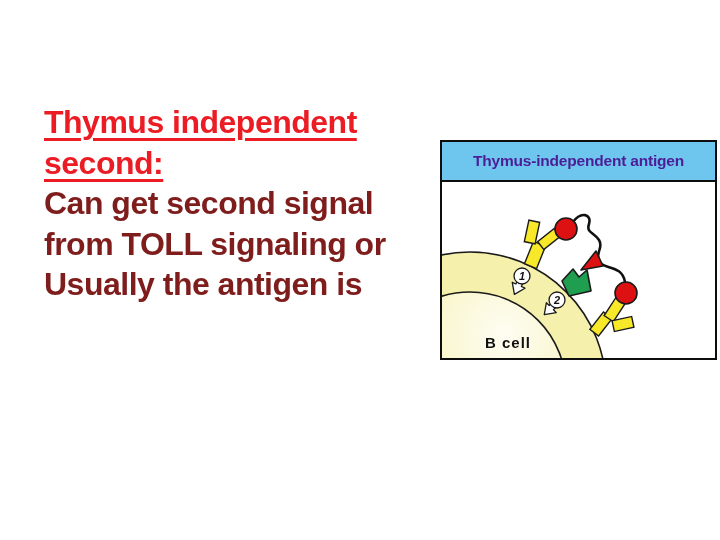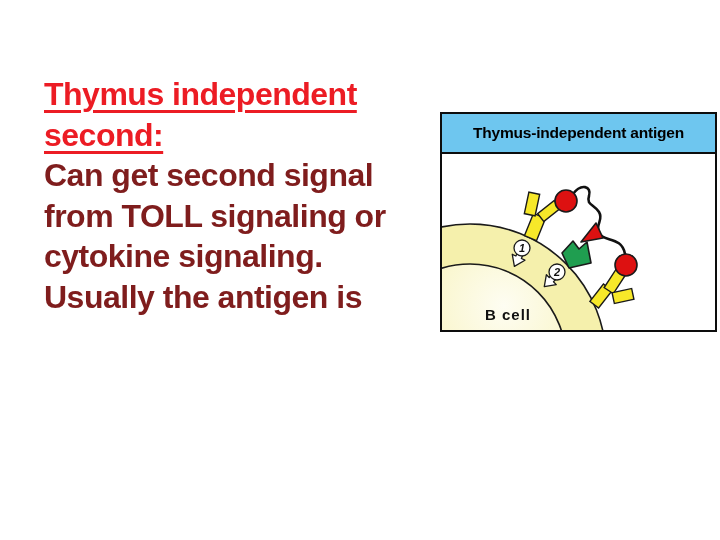--- a/index.html
+++ b/index.html
@@ -1,20 +1,20 @@
 <!DOCTYPE html>
 <html><head>
 <meta charset="utf-8">
 <style>
   html,body{margin:0;padding:0;}
   body{
     width:720px;height:540px;background:#ffffff;overflow:hidden;
     font-family:"Liberation Sans",sans-serif;position:relative;
   }
-  .slide{position:absolute;inset:0;background:#ffffff;}
+  .slide{position:absolute;inset:0;background:#ffffff;margin-top:28px;}
 
   
   .text-block{
     position:absolute;left:44px;top:74px;width:402px;
     font-weight:bold;font-size:32px;line-height:40.5px;letter-spacing:-0.5px;
   }
   .heading-line{
     color:#EC1C24;
     text-decoration:underline;
     text-decoration-thickness:3px;
@@ -23,35 +23,34 @@
   .body-line{color:#7f1d1d;}
 
   
   .figure{
     position:absolute;left:440px;top:112px;width:277px;height:220px;
     border:2px solid #0d0d0d;background:#ffffff;box-sizing:border-box;
   }
   .figure-header{
     height:38px;background:#6EC6EF;border-bottom:2px solid #0d0d0d;
     display:flex;align-items:center;justify-content:center;
-    font-weight:bold;font-size:15.5px;color:#000000;letter-spacing:-0.2px;
+    font-weight:bold;font-size:15.5px;color:#4c1d95;letter-spacing:-0.2px;
   }
   .figure svg{display:block;}
 </style>
 </head>
 <body>
 
 <div class="slide">
 
   <div class="text-block">
     <div class="heading-line">Thymus independent</div>
     <div class="heading-line">second:</div>
     <div class="body-line">Can get second signal</div>
     <div class="body-line">from TOLL signaling or</div>
-    <div class="body-line">cytokine signaling.</div>
     <div class="body-line">Usually the antigen is</div>
   </div>
 
   <div class="figure">
     <div class="figure-header">
       <span>Thymus-independent antigen</span>
     </div>
 
     <svg width="273" height="176" viewBox="0 0 273 176">
       <defs>

